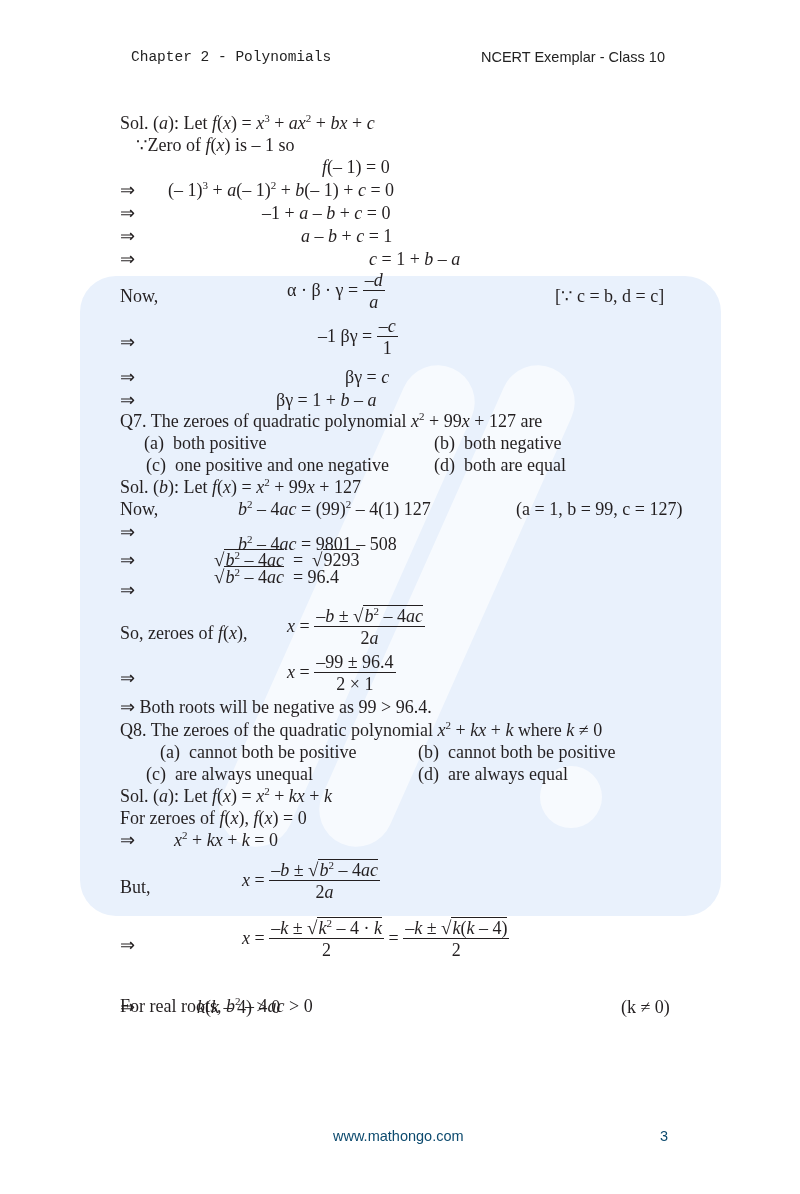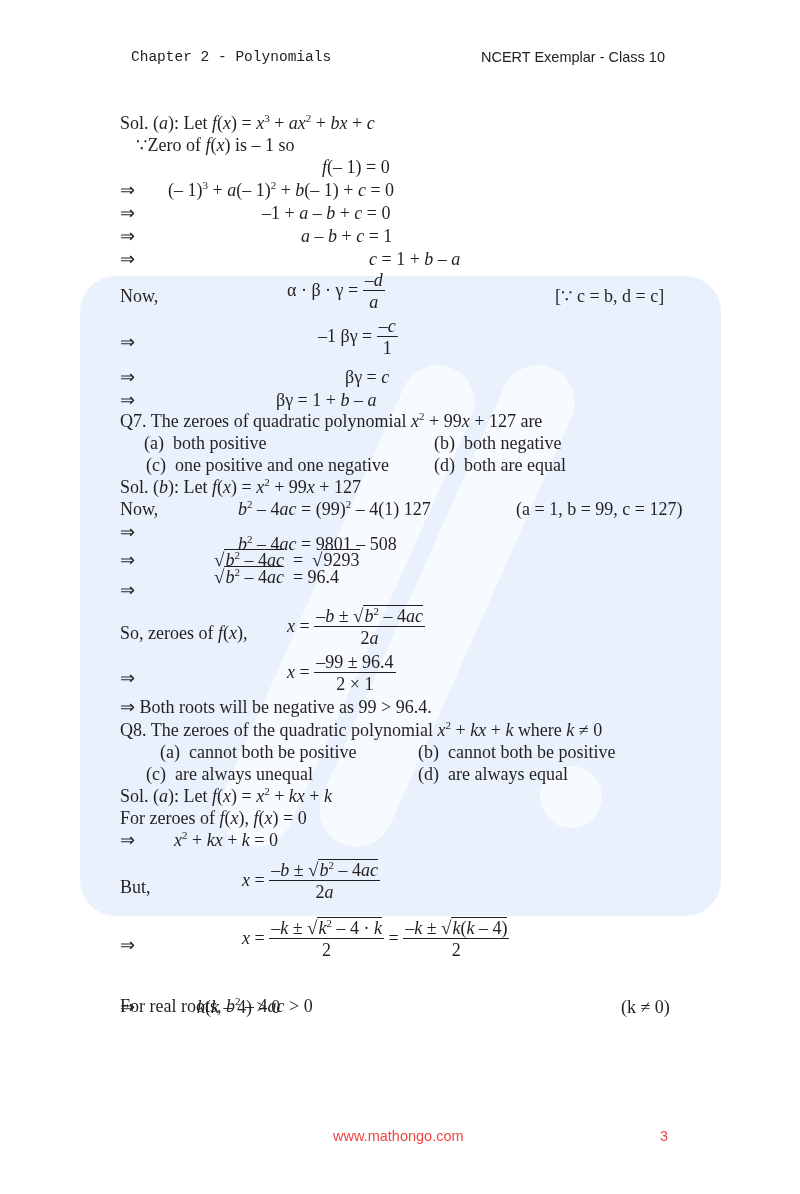--- a/index.html
+++ b/index.html
@@ -1,19 +1,19 @@
 <!DOCTYPE html>
 <html><head>
 <meta charset="utf-8">
 <style>
   html, body { margin:0; padding:0; }
   body { width:800px; height:1194px; background:#ffffff; position:relative; overflow:hidden;
          font-family:"DejaVu Serif","Liberation Serif",serif; color:#231f20; }
   .hdr { position:absolute; top:49px; font-family:"Liberation Sans",sans-serif; font-size:14.5px; color:#222; }
-  .ftr { position:absolute; top:1128px; font-family:"Liberation Sans",sans-serif; font-size:14.5px; color:#ef4444; }
+  .ftr { position:absolute; top:1128px; font-family:"Liberation Sans",sans-serif; font-size:14.5px; color:#0c4a6e; }
   .wm { position:absolute; left:80px; top:276px; width:641px; height:640px; background:#e9f1fc; border-radius:36px; overflow:hidden; }
   .wm .slash { position:absolute; width:74px; height:520px; background:#f7fafe; border-radius:37px; transform:rotate(24deg); }
   .wm .dot { position:absolute; width:62px; height:62px; border-radius:50%; background:#f7fafe; }
   .ln { position:absolute; font-family:"Liberation Serif",serif; font-size:18px; white-space:nowrap; line-height:22px; }
   .ln i, i { font-style:italic; }
   sup { font-size:11px; vertical-align:7px; line-height:0; }
   b { font-weight:normal; }
   .frac { display:inline-block; vertical-align:middle; text-align:center; }
   .frac .num { display:block; border-bottom:1px solid #231f20; padding:0 2px; line-height:20px; }
   .frac .den { display:block; line-height:22px; }

